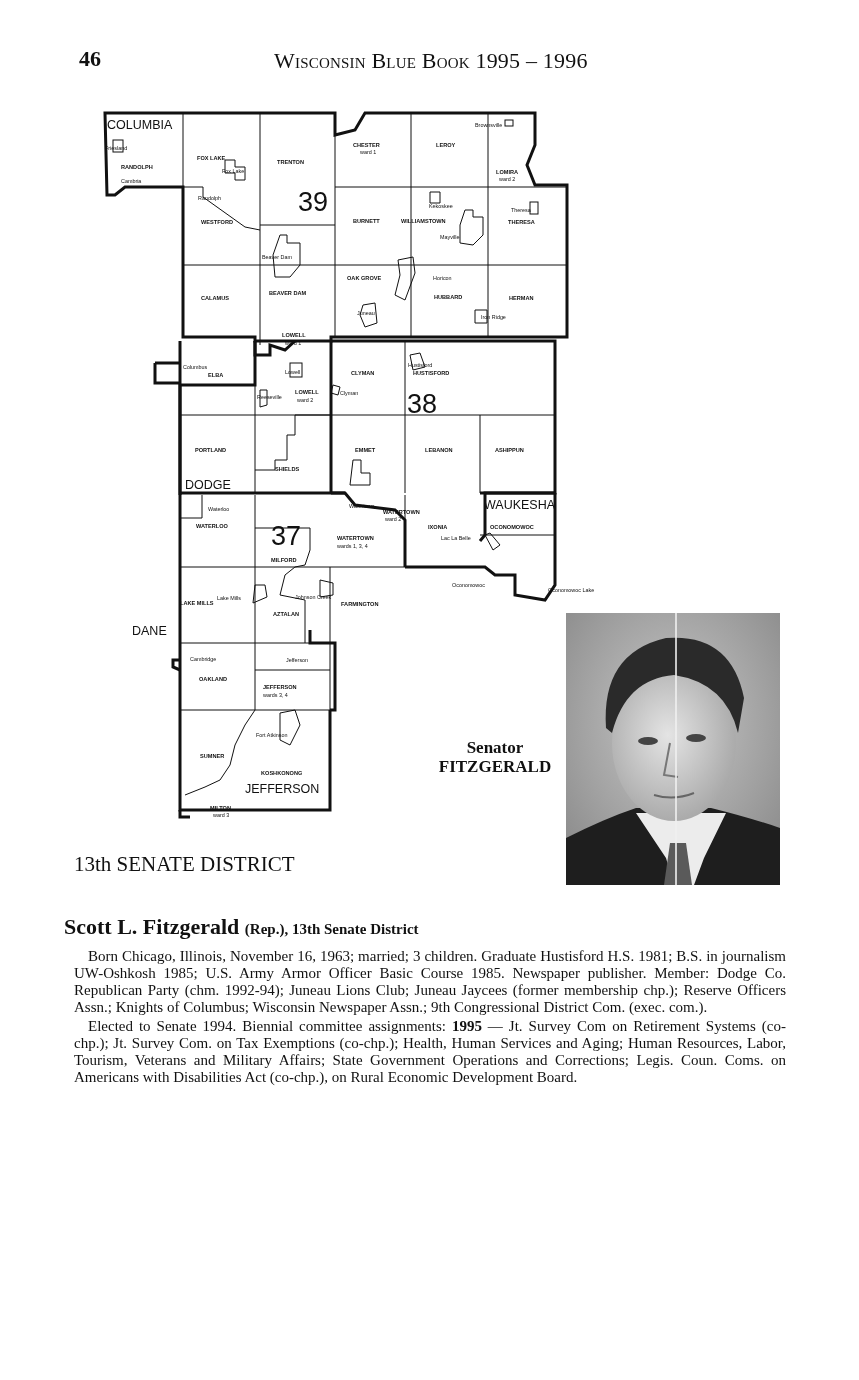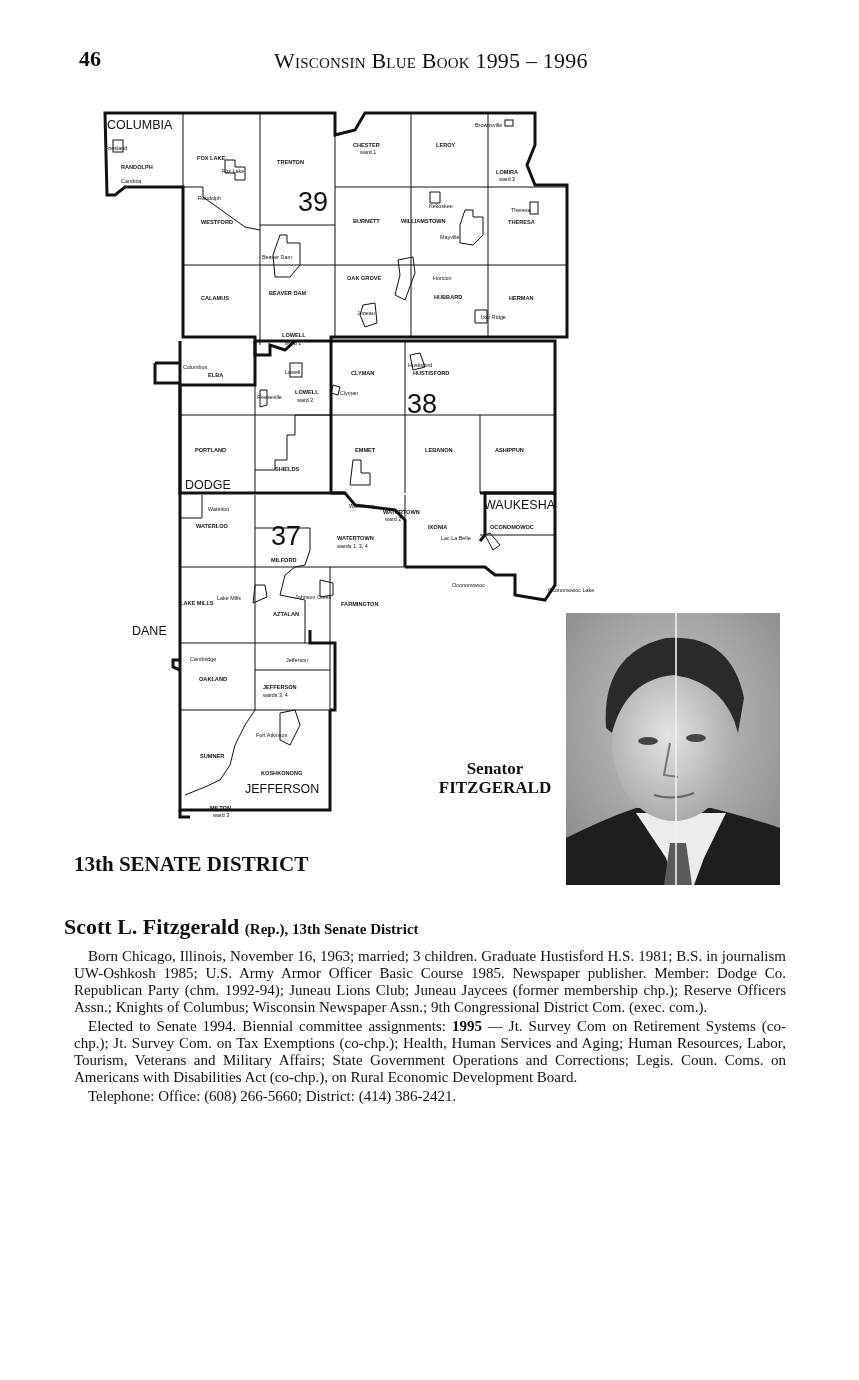--- a/index.html
+++ b/index.html
@@ -7,22 +7,22 @@
   .abs{position:absolute;}
   .pagenum{left:79px;top:46px;font-size:22px;font-weight:bold;}
   .runhead{left:274px;top:48px;font-size:22px;letter-spacing:0.2px;font-variant:small-caps;}
   svg.map{position:absolute;left:95px;top:105px;width:520px;height:720px;overflow:visible;}
   .map text{font-family:"Liberation Sans","DejaVu Sans",sans-serif;fill:#111;}
   .twp{font-size:5.6px;font-weight:bold;}
   .city{font-size:5.4px;}
   .county{font-size:12.5px;}
   .distnum{font-size:27px;}
   .photo{left:566px;top:613px;width:214px;height:272px;background:#888;overflow:hidden;}
-  .caption{left:420px;top:738px;width:150px;text-align:center;font-size:17px;font-weight:bold;line-height:19px;margin-top:21px;}
-  .district-title{left:74px;top:852px;font-size:21px;font-weight:bold;}
+  .caption{left:420px;top:738px;width:150px;text-align:center;font-size:17px;font-weight:bold;line-height:19px;}
+  .district-title{left:74px;top:852px;font-size:21px;font-weight:normal;}
   .bio-name{left:64px;top:914px;font-size:22px;font-weight:bold;}
   .bio-name .aff{font-size:15px;}
   .bio{left:74px;top:948px;width:712px;font-size:15px;line-height:17px;text-align:justify;}
   .bio p{margin:0 0 1.5px 0;text-indent:14px;}
   .bio p.line{margin-top:2px;}
 </style>
 </head>
 <body>
 
 <div class="abs pagenum">46</div>
@@ -221,14 +221,13 @@
 <div class="abs district-title">13th SENATE DISTRICT</div>
 
 <div class="abs bio-name">
   <span>Scott L. Fitzgerald</span>
   <span class="aff">(Rep.), 13th Senate District</span>
 </div>
 
 <div class="abs bio">
   <p>Born Chicago, Illinois, November 16, 1963; married; 3 children. Graduate Hustisford H.S. 1981; B.S. in journalism UW-Oshkosh 1985; U.S. Army Armor Officer Basic Course 1985. Newspaper publisher. Member: Dodge Co. Republican Party (chm. 1992-94); Juneau Lions Club; Juneau Jaycees (former membership chp.); Reserve Officers Assn.; Knights of Columbus; Wisconsin Newspaper Assn.; 9th Congressional District Com. (exec. com.).</p>
   <p><span>Elected to Senate 1994. Biennial committee assignments: </span><b>1995</b><span> — Jt. Survey Com on Retirement Systems (co-chp.); Jt. Survey Com. on Tax Exemptions (co-chp.); Health, Human Services and Aging; Human Resources, Labor, Tourism, Veterans and Military Affairs; State Government Operations and Corrections; Legis. Coun. Coms. on Americans with Disabilities Act (co-chp.), on Rural Economic Development Board.</span></p>
-  <p class="line">Telephone: Office: (608) 266-5660; District: (414) 386-2421.</p>
 </div>
 
 </body></html>

